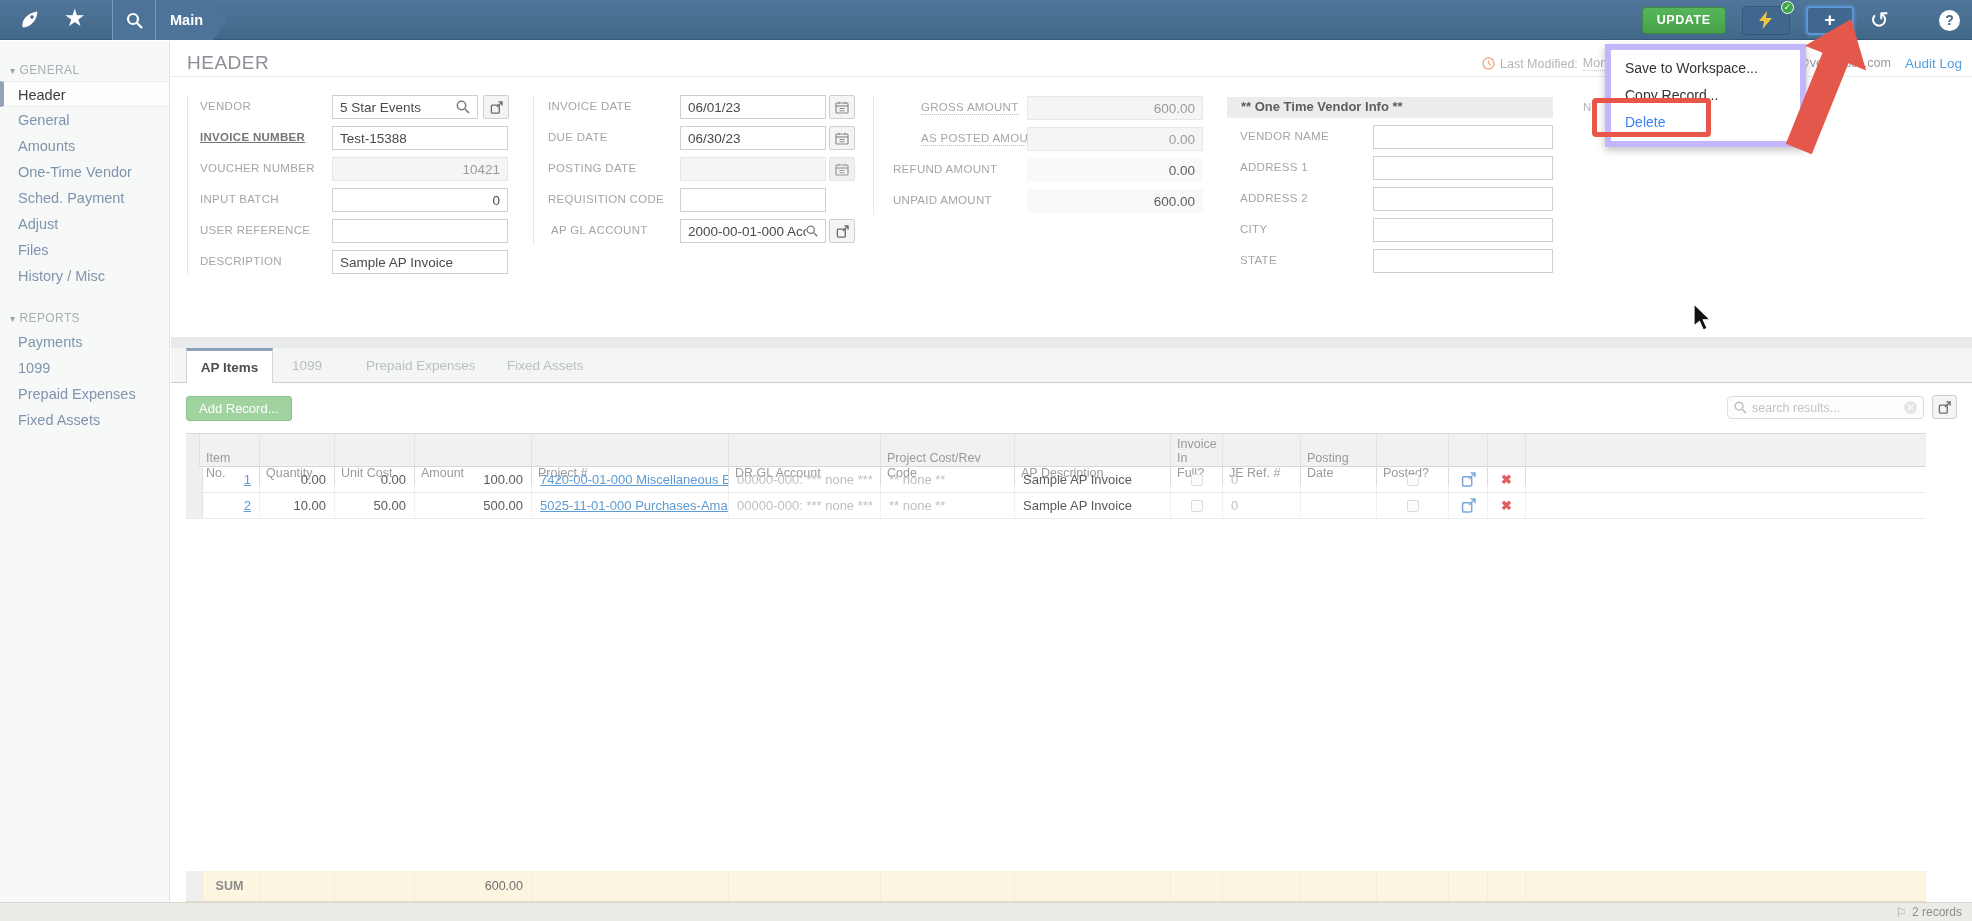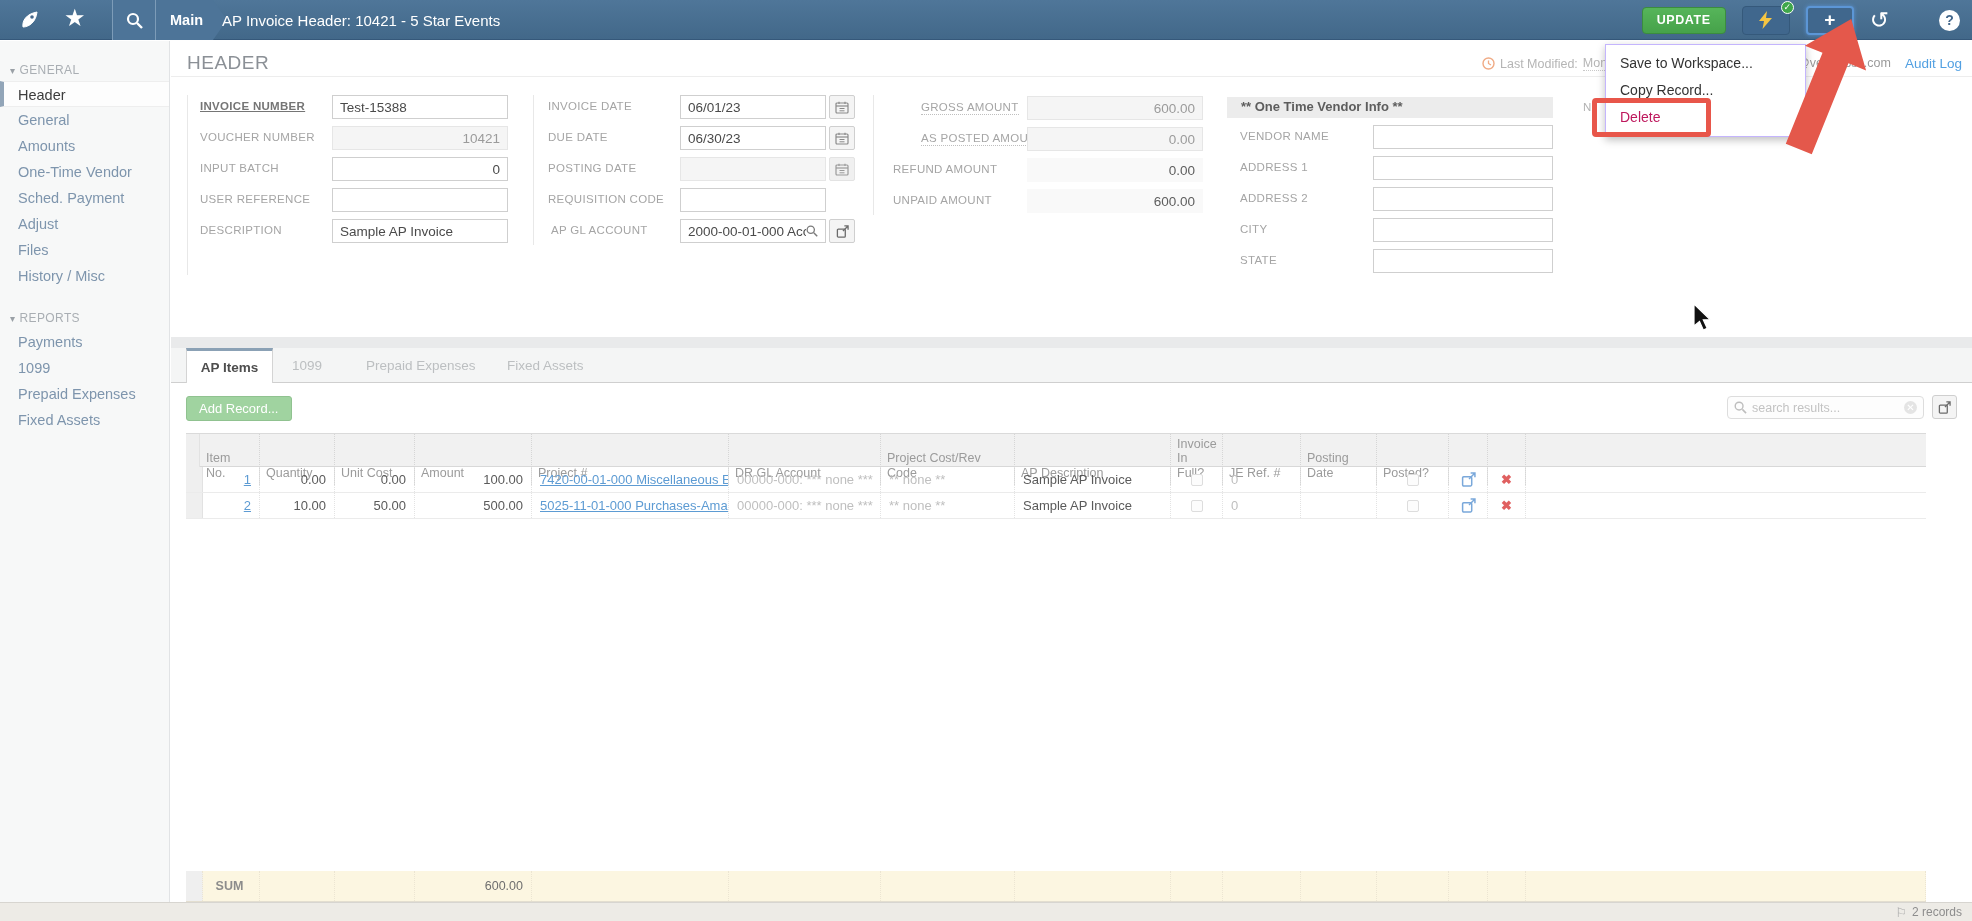--- a/index.html
+++ b/index.html
@@ -127,24 +127,24 @@
   .sumrow .td { border-right:1px dotted #ece5d2; font-size:12.5px; }
   .sumlbl { font-weight:bold; color:#8c8c8c; }
   .sumamt { color:#6f6f6f; }
 
   
   .footer { position:absolute; left:0; top:902px; width:1972px; height:19px; background:#edebe6;
             border-top:1px solid #d7d5d0; display:flex; align-items:center; justify-content:flex-end;
             padding-right:10px; gap:5px; color:#8d8d8d; font-size:12px; }
 
   
-  .menu { position:absolute; left:1605px; top:44px; width:201px; background:#fff; border:1px solid #c4b5fd;
+  .menu { position:absolute; left:1605px; top:44px; width:201px; background:#fff; border:6px solid #c4b5fd;
           box-shadow:0 3px 8px rgba(0,0,0,.25); padding:5px 0; z-index:20; }
   .menu-item { height:27px; line-height:27px; padding-left:14px; font-size:14px; color:#333; cursor:pointer; }
-  .menu-item.danger { color:#be185d; }
+  .menu-item.danger { color:#3b82f6; }
   .ann-rect { position:absolute; left:1592px; top:98px; width:119px; height:39px; border:5px solid #e8564a;
               border-radius:4px; z-index:30; }
   .ann-arrow { position:absolute; left:1770px; top:14px; z-index:40; }
   .cursor { position:absolute; left:1693px; top:303px; z-index:50; }
 </style>
 </head>
 <body>
 
 <div class="screen">
 
@@ -161,21 +161,20 @@
         <svg width="17" height="17" viewBox="0 0 17 17">
             <circle cx="7" cy="7" r="5" fill="none" stroke="#fff" stroke-width="2.2"></circle>
             <line x1="11" y1="11" x2="16" y2="16" stroke="#fff" stroke-width="2.4"></line>
           </svg>
       </div>
       <div class="main-tab">
           <span>Main</span>
         </div>
       <div class="chev"></div>
     </div>
-    <div class="tb-title">AP Invoice Header: 10421 - 5 Star Events</div>
     <div class="tb-right">
       <div class="btn-update">UPDATE</div>
       <div class="btn-bolt">
         <svg width="13" height="18" viewBox="0 0 13 18">
             <polygon points="8,0 0,10 5,10 3.5,18 13,7 7,7" fill="#f5c542"></polygon>
           </svg>
         <span class="badge">✓</span>
       </div>
       <div class="btn-plus">+</div>
       <span class="tb-icon hist">↺</span>
@@ -214,20 +213,36 @@
         <path d="M6.5 3.5 V6.5 L9 8" fill="none" stroke="#f0ab85" stroke-width="1.3"></path>
       </svg>
     <span>Last Modified:</span>
       <span class="dotted">Mon,</span>
   </div>
   <div class="meta" style="left:1797px; color:#9a9a9a;">@veracross.com</div>
   <div class="audit">Audit Log</div>
 
   <div class="vline" style="left:187px; top:95px; height:180px;"></div>
   <div class="fcol" style="left:187px; top:95px; width:330px;">
+    <div class="frow">
+      <span class="flabel" style="left:13px;">VENDOR</span>
+      <div class="fbox" style="left:145px; width:146px;">
+        <span class="grow">5 Star Events</span>
+        <svg width="14" height="14" viewBox="0 0 14 14">
+            <circle cx="5.5" cy="5.5" r="4.2" fill="none" stroke="#7a7a7a" stroke-width="1.5"></circle>
+            <line x1="9" y1="9" x2="13" y2="13" stroke="#7a7a7a" stroke-width="1.7"></line>
+          </svg>
+      </div>
+      <div class="iconbtn" style="left:296px;">
+        <svg width="13" height="13" viewBox="0 0 14 14">
+            <rect x="1.5" y="4.5" width="8.5" height="8.5" rx="1" fill="none" stroke="#6b6b6b" stroke-width="1.4"></rect>
+            <path d="M7.5 6.5 L13 1 M9 1 H13 V5" fill="none" stroke="#6b6b6b" stroke-width="1.4"></path>
+          </svg>
+      </div>
+    </div>
     <div class="frow">
       <span class="flabel bold" style="left:13px;">INVOICE NUMBER</span>
       <div class="fbox" style="left:145px; width:176px;">Test-15388</div>
     </div>
     <div class="frow">
       <span class="flabel" style="left:13px;">VOUCHER NUMBER</span>
       <div class="fbox dis r" style="left:145px; width:176px;">10421</div>
     </div>
     <div class="frow">
       <span class="flabel" style="left:13px;">INPUT BATCH</span>

